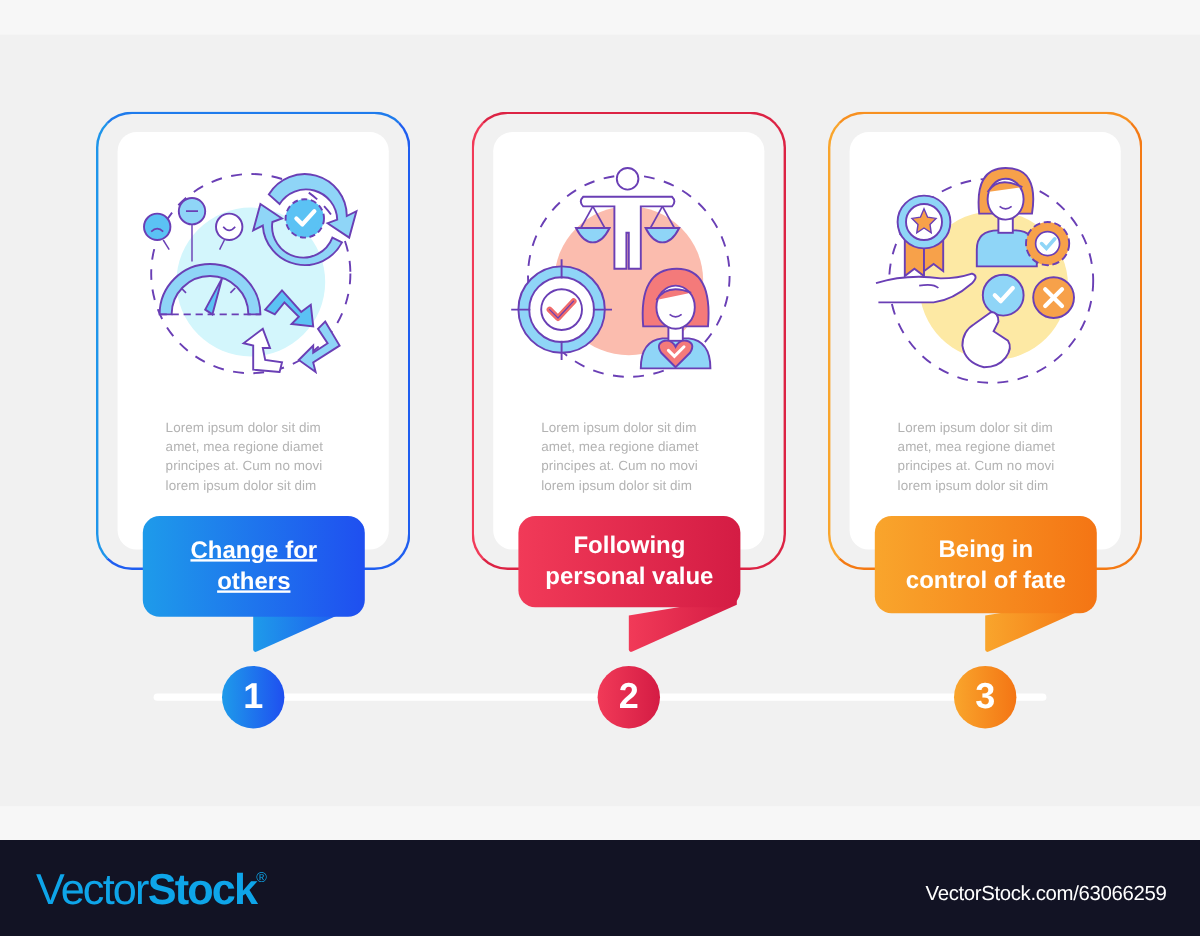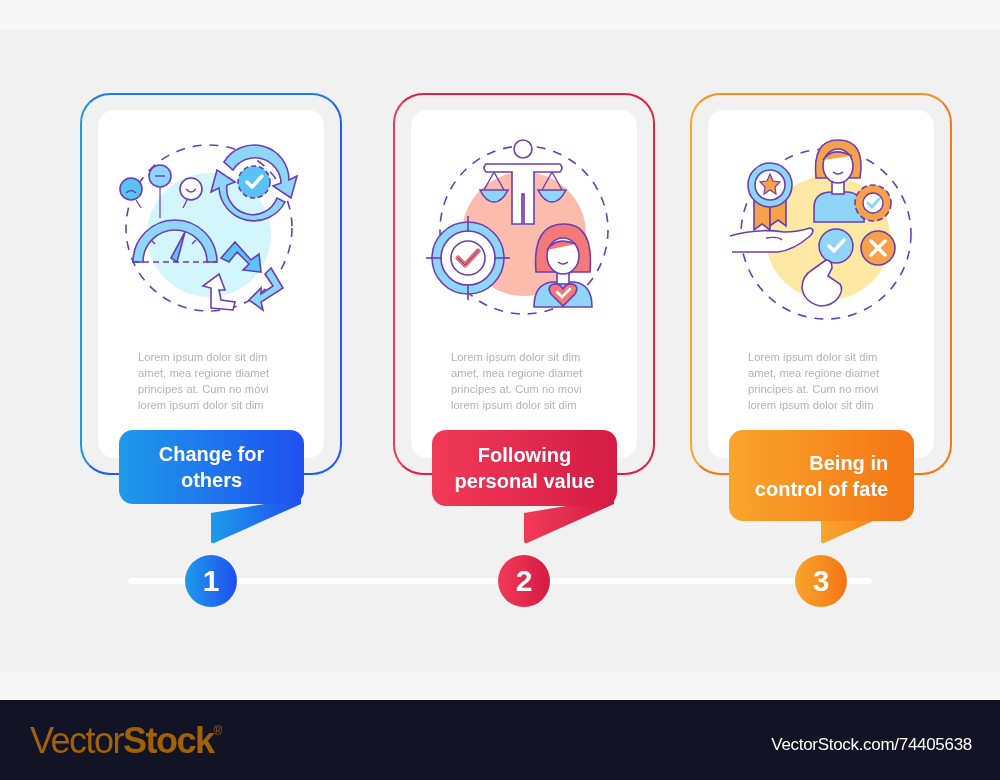--- a/index.html
+++ b/index.html
@@ -33,21 +33,21 @@
 
   .timeline { position: absolute; left: 128px; top: 578px; width: 744px; height: 6px; background: #ffffff; border-radius: 3px; }
 
   .num-circle {
     position: absolute; width: 52px; height: 52px; border-radius: 50%;
     color: #fff; font-weight: bold; font-size: 30px;
     display: flex; align-items: center; justify-content: center; z-index: 3;
   }
 
   .footer { position: absolute; left: 0; top: 700px; width: 1000px; height: 80px; background: #121324; }
-  .brand { position: absolute; left: 30px; top: 20px; color: #a16207; font-size: 36px; letter-spacing: -1.5px; font-family: "Liberation Sans", sans-serif; }
+  .brand { position: absolute; left: 30px; top: 20px; color: #0ea5e9; font-size: 36px; letter-spacing: -1.5px; font-family: "Liberation Sans", sans-serif; }
   .brand .light { font-weight: normal; }
   .brand .bold { font-weight: bold; }
   .brand sup { font-size: 12px; vertical-align: top; position: relative; top: 4px; letter-spacing: 0; }
   .footer-url { position: absolute; right: 28px; top: 35px; color: #fff; font-size: 17px; letter-spacing: -0.3px; }
 </style>
 </head>
 <body>
 
 <div class="top-band"></div>
 <div class="canvas"></div>
@@ -108,21 +108,21 @@
   </svg>
 
   <div class="body-text" style="left:122px; top:349px; width:160px;">Lorem ipsum dolor sit dim
 amet, mea regione diamet
 principes at. Cum no movi
 lorem ipsum dolor sit dim</div>
 
   <svg class="label-tail" style="left:190px; top:490px;" width="100" height="60" viewBox="0 0 100 60">
     <path d="M 5 23 L 95 8 L 95 14 L 8 53 Q 5 54 5 51 Z" fill="url(#g-blue)"></path>
   </svg>
-  <div class="label-box" style="left:103px; top:430px; width:185px; height:74px; background:linear-gradient(90deg,#1e9bea,#1f4ff0);">Change for
+  <div class="label-box" style="left:103px; top:430px; width:185px; height:84px; background:linear-gradient(90deg,#1e9bea,#1f4ff0);text-decoration:underline;">Change for
 others</div>
 
   <div class="num-circle" style="left:169px; top:555px; background:linear-gradient(90deg,#1e9bea,#1f4ff0);">1</div>
 </div>
 
 <div class="step">
   <div class="outer-border" style="left:377px; top:93px; width:262px; height:382px; border-color:#dc2344; border-left-color:#f13a58;"></div>
   <div class="inner-card" style="left:395px; top:110px; width:226px; height:348px;"></div>
 
   <svg class="illustration" style="left:408px; top:132px;" width="200" height="190" viewBox="0 0 200 190">
@@ -210,24 +210,24 @@
   </svg>
 
   <div class="body-text" style="left:732px; top:349px; width:160px;">Lorem ipsum dolor sit dim
 amet, mea regione diamet
 principes at. Cum no movi
 lorem ipsum dolor sit dim</div>
 
   <svg class="label-tail" style="left:800px; top:490px;" width="100" height="60" viewBox="0 0 100 60">
     <path d="M 5 23 L 95 8 L 95 14 L 8 53 Q 5 54 5 51 Z" fill="url(#g-orange)"></path>
   </svg>
-  <div class="label-box" style="left:713px; top:430px; width:185px; height:91px; background:linear-gradient(90deg,#f9a52c,#f47514);text-align:right;">Being in
+  <div class="label-box" style="left:713px; top:430px; width:185px; height:81px; background:linear-gradient(90deg,#f9a52c,#f47514);">Being in
 control of fate</div>
 
   <div class="num-circle" style="left:779px; top:555px; background:linear-gradient(90deg,#f9a52c,#f47514);">3</div>
 </div>
 
 <div class="footer">
   <div class="brand">
     <span class="light">Vector</span><span class="bold">Stock</span><sup>®</sup>
   </div>
-  <div class="footer-url">VectorStock.com/74405638</div>
+  <div class="footer-url">VectorStock.com/63066259</div>
 </div>
 
 </body></html>

